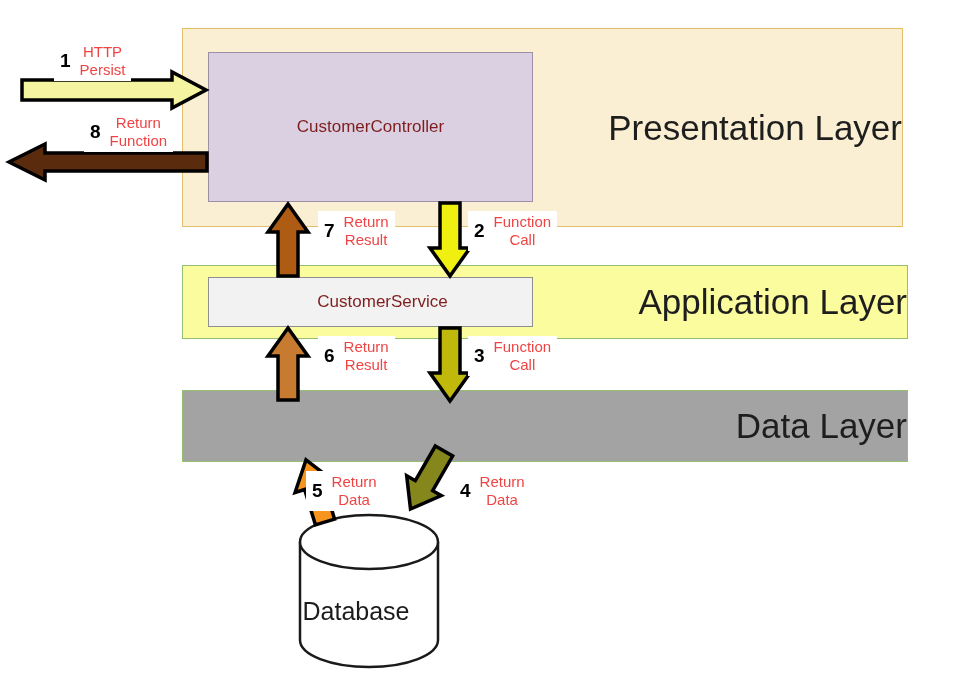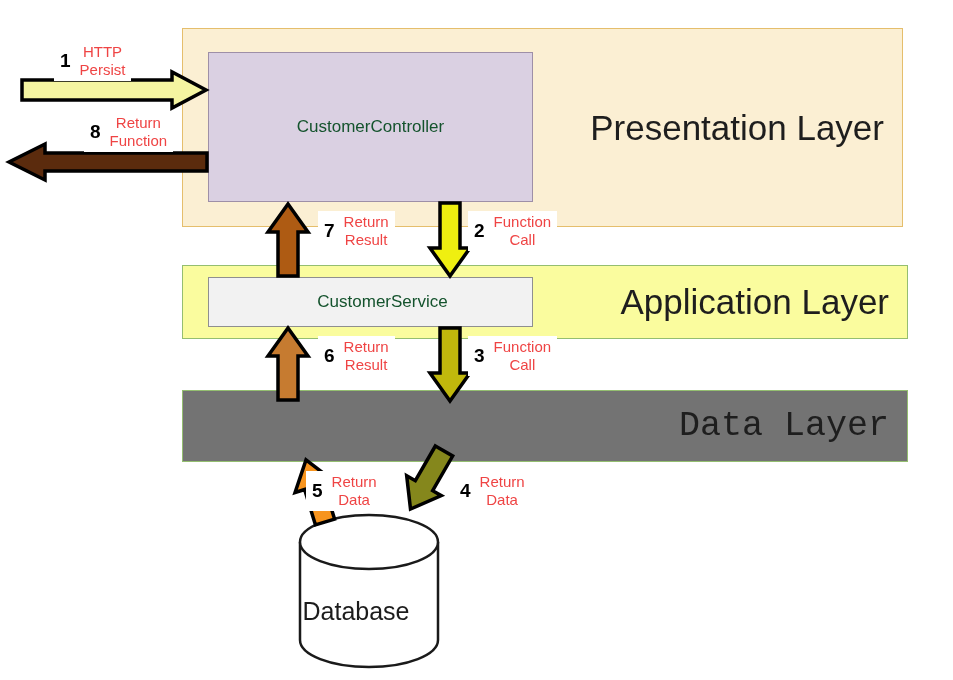--- a/index.html
+++ b/index.html
@@ -8,26 +8,26 @@
     font-family:"Liberation Sans", sans-serif; overflow:hidden;
   }
   .layer {
     position:absolute; border:1.5px solid; z-index:1;
     display:flex; align-items:center; justify-content:flex-end;
     box-sizing:border-box;
   }
   .layer-pres { left:182px; top:28px;  width:721px; height:199px; }
   .layer-app  { left:182px; top:265px; width:726px; height:74px; }
   .layer-data { left:182px; top:390px; width:726px; height:72px; }
-  .layer-label { font-size:35px; color:#1e1e1e; padding-right:18px; white-space:nowrap; }
+  .layer-label { font-size:35px; color:#1e1e1e; padding-right:0; white-space:nowrap; }
 
   .component {
     position:absolute; border:1.5px solid; z-index:2;
     display:flex; align-items:center; justify-content:center;
-    font-size:17px; color:#14532d; box-sizing:border-box; white-space:nowrap;
+    font-size:17px; color:#7f1d1d; box-sizing:border-box; white-space:nowrap;
   }
   .comp-ctrl { left:208px; top:52px;  width:325px; height:150px; }
   .comp-svc  { left:208px; top:277px; width:325px; height:50px;padding-left:24px; }
   .comp-repo { left:208px; top:401px; width:325px; height:49px; }
 
   .overlay { position:absolute; left:0; top:0; z-index:5; }
   .arrow { stroke-width:3.5; stroke-linejoin:miter; }
   .cyl   { stroke-width:2.5; }
 
   .flow-label {
@@ -46,21 +46,21 @@
 <body>
 
 <div class="canvas">
 
   <div class="layer layer-pres" style="background-color: rgb(251, 239, 211); border-color: rgb(229, 190, 108);">
     <span class="layer-label">Presentation Layer</span>
   </div>
   <div class="layer layer-app" style="background-color: rgb(250, 252, 158); border-color: rgb(148, 190, 112);">
     <span class="layer-label">Application Layer</span>
   </div>
-  <div class="layer layer-data" style="background-color: #737373; border-color: rgb(148, 190, 112); font-family: Liberation Mono, monospace;">
+  <div class="layer layer-data" style="background-color: #a3a3a3; border-color: rgb(148, 190, 112);">
     <span class="layer-label">Data Layer</span>
   </div>
 
   <div class="component comp-ctrl" style="background-color: rgb(218, 208, 226); border-color: rgb(158, 143, 167);">
     <span>CustomerController</span>
   </div>
   <div class="component comp-svc" style="background-color: rgb(242, 242, 242); border-color: rgb(143, 143, 143);">
     <span>CustomerService</span>
   </div>
 

